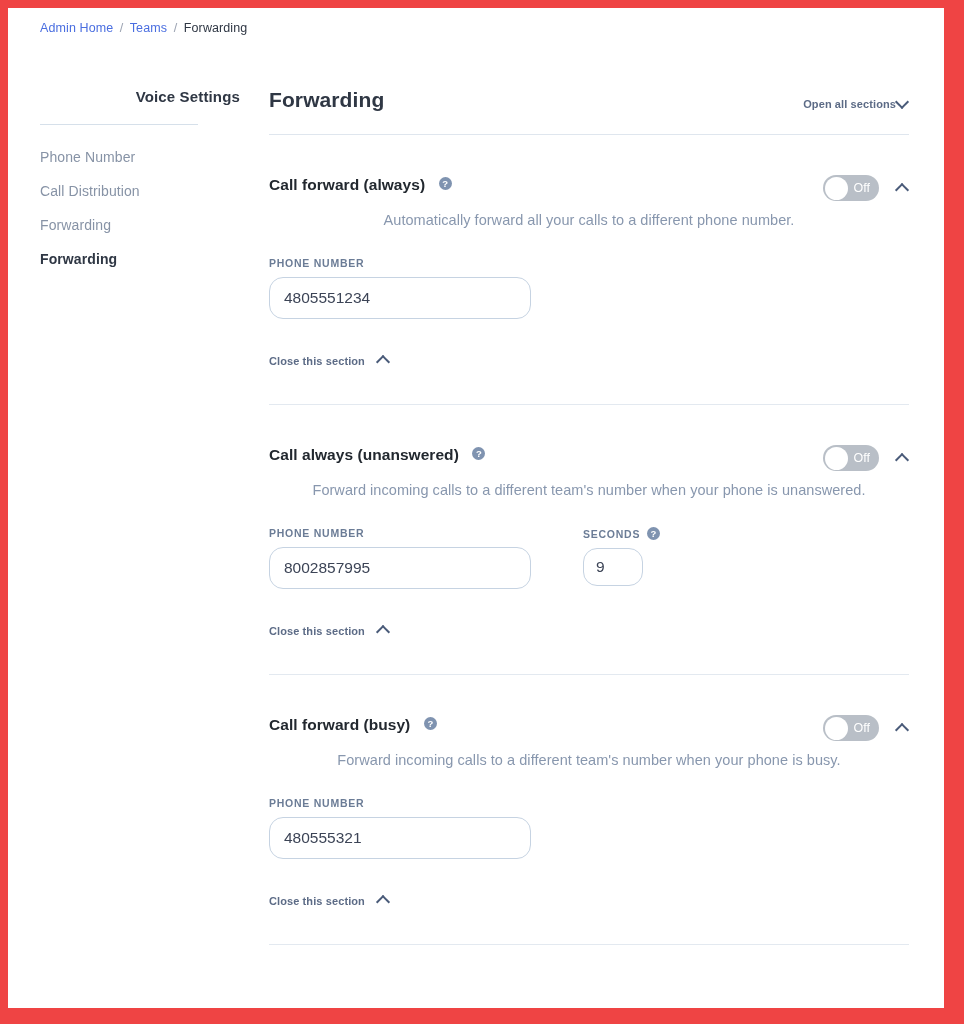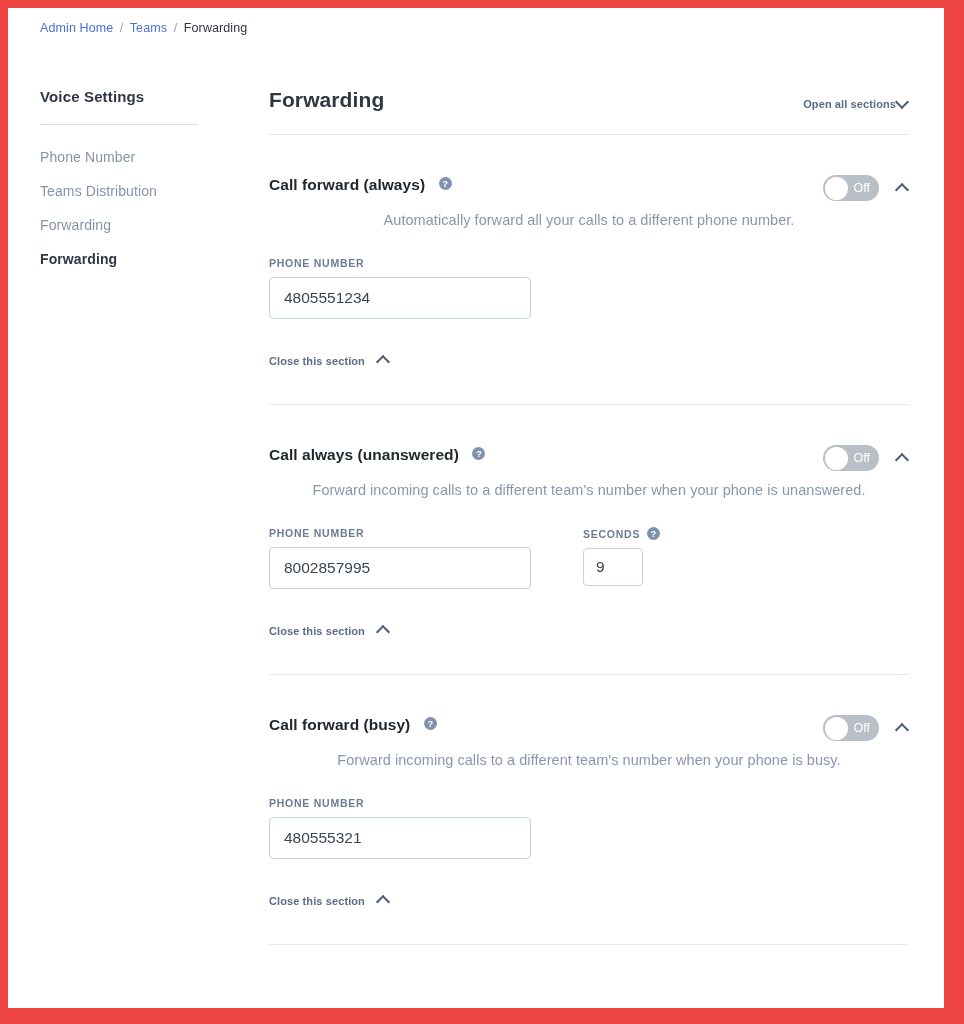--- a/index.html
+++ b/index.html
@@ -52,20 +52,21 @@
     position: absolute;
     left: 32px;
     top: 80px;
     width: 200px;
   }
   .sidebar-title {
     font-size: 15px;
     font-weight: bold;
     color: #2f3744;
     letter-spacing: .15px;
+    text-align: right;
   }
   .sidebar-rule {
     margin-top: 19px;
     width: 158px;
     height: 1px;
     background: #d6e0ea;
   }
   .sidebar-nav { margin-top: 24px; }
   .sidebar-item {
     display: block;
@@ -235,21 +236,21 @@
     display: flex;
     align-items: center;
     gap: 7px;
   }
   .field-label .help-icon { margin-left: 0; top: 0; }
   .text-input {
     font-family: "Liberation Sans", sans-serif;
     font-size: 15.5px;
     color: #3c4456;
     border: 1px solid #c6d3e2;
-    border-radius: 4px;
+    border-radius: 14px;
     background: #ffffff;
     outline: none;
     padding: 0 14px;
   }
   .input-phone {
     width: 262px;
     height: 42px;
   }
   .input-seconds {
     width: 60px;
@@ -287,21 +288,21 @@
       <a href="#">Teams</a>
       <span class="sep">/</span>
       <span class="current">Forwarding</span>
     </div>
 
     <div class="sidebar">
       <div class="sidebar-title">Voice Settings</div>
       <div class="sidebar-rule"></div>
       <div class="sidebar-nav">
         <a class="sidebar-item" href="#">Phone Number</a>
-        <a class="sidebar-item" href="#">Teams Distribution</a>
+        <a class="sidebar-item" href="#">Call Distribution</a>
         <a class="sidebar-item" href="#">Forwarding</a>
         <a class="sidebar-item active" href="#">Forwarding</a>
       </div>
     </div>
 
     <div class="main">
 
       <div class="main-head">
         <h1 class="page-title">Forwarding</h1>
         <div class="open-all">

